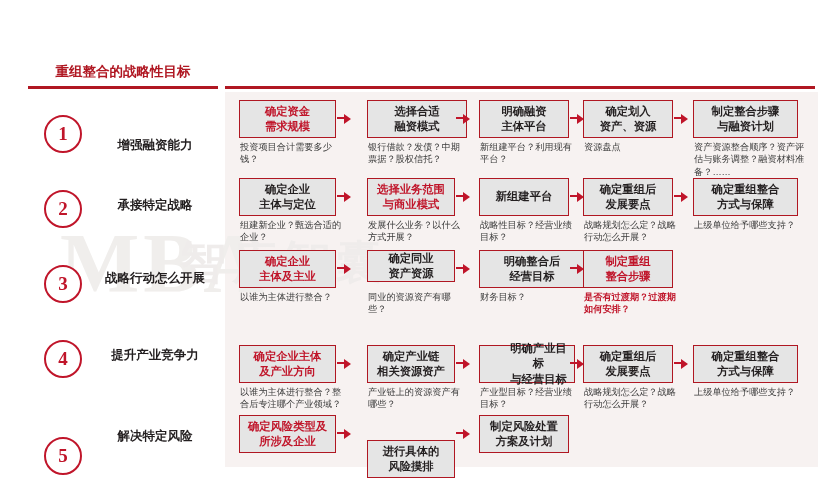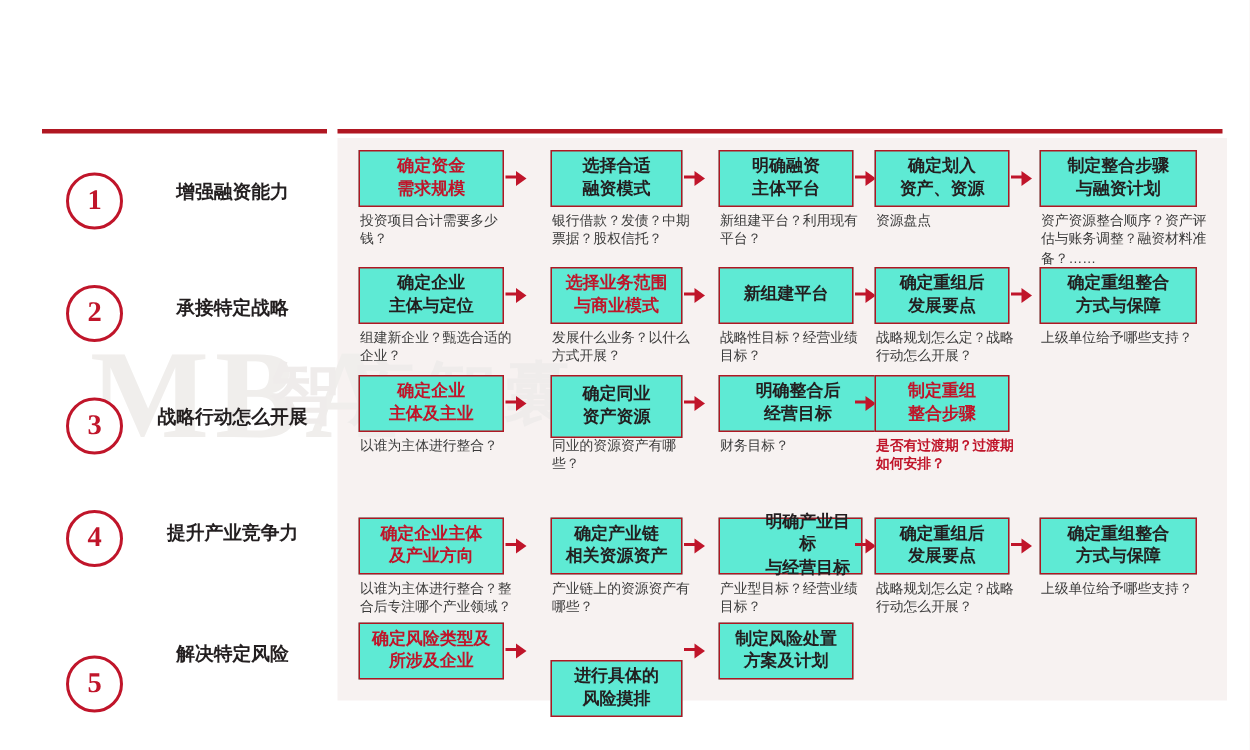--- a/index.html
+++ b/index.html
@@ -21,21 +21,21 @@
   .rule-right{left:225px;top:86px;width:590px;}
 
   
   .panel{position:absolute;left:225px;top:92px;width:593px;height:375px;background:#f7f2f1;}
   .num{position:absolute;left:44px;width:34px;height:34px;border-radius:50%;
     border:2px solid #c0152a;color:#c0152a;font-size:19px;font-weight:bold;
     display:flex;align-items:center;justify-content:center;background:#fff;font-family:"Liberation Serif",serif;}
   .goal{position:absolute;left:90px;width:130px;font-size:12.5px;font-weight:bold;color:#231f20;
     text-align:center;}
 
-  .box{position:absolute;border:1.4px solid #b01722;background:#5eead4;
+  .box{position:absolute;border:1.4px solid #b01722;background:#e5e5e5;
     display:flex;align-items:center;justify-content:center;text-align:center;
     font-size:11.3px;font-weight:bold;color:#231f20;line-height:1.35;box-sizing:border-box;padding:2px 3px;}
   .box.red{color:#c0152a;}
   .note{position:absolute;font-size:9.2px;color:#3b3b3b;line-height:1.35;}
   .note.red{color:#c0152a;font-weight:bold;}
 
   .arrow{position:absolute;width:14px;height:10px;}
   .arrow:after{content:"";position:absolute;left:0;top:3.2px;width:9px;height:2px;background:#c0152a;}
   .arrow:before{content:"";position:absolute;left:7px;top:0px;border-left:7px solid #c0152a;
     border-top:5px solid transparent;border-bottom:5px solid transparent;}
@@ -47,30 +47,31 @@
 
 <div class="wrap">
 
   <div class="panel"></div>
 
   <div class="watermark">
     <span>MBA</span>
   </div>
   <div class="wm2">智库智囊</div>
 
+  <div class="hdr hdr-left">重组整合的战略性目标</div>
   <div class="hdr-rule rule-left"></div>
   <div class="hdr-rule rule-right"></div>
 
   <div id="rows-host">
       <div class="num" style="top: 115px;">1</div>
-      <div class="goal" style="top: 120px;">增强融资能力</div>
+      <div class="goal" style="top: 137px;">增强融资能力</div>
       <div class="box red" style="left: 239px; top: 100px; width: 97px; height: 38px;">确定资金<br>需求规模</div>
       <div class="note" style="left: 240px; top: 141px; width: 107px;">投资项目合计需要多少钱？</div>
       <div class="arrow" style="left: 337px; top: 114px;"></div>
-      <div class="box" style="left: 367px; top: 100px; width: 88px; height: 38px;">选择合适<br>融资模式</div>
+      <div class="box" style="left: 367px; top: 100px; width: 100px; height: 38px;">选择合适<br>融资模式</div>
       <div class="note" style="left: 368px; top: 141px; width: 98px;">银行借款？发债？中期票据？股权信托？</div>
       <div class="arrow" style="left: 456px; top: 114px;"></div>
       <div class="box" style="left: 479px; top: 100px; width: 90px; height: 38px;">明确融资<br>主体平台</div>
       <div class="note" style="left: 480px; top: 141px; width: 100px;">新组建平台？利用现有平台？</div>
       <div class="arrow" style="left: 570px; top: 114px;"></div>
       <div class="box" style="left: 583px; top: 100px; width: 90px; height: 38px;">确定划入<br>资产、资源</div>
       <div class="note" style="left: 584px; top: 141px; width: 100px;">资源盘点</div>
       <div class="arrow" style="left: 674px; top: 114px;"></div>
       <div class="box" style="left: 693px; top: 100px; width: 105px; height: 38px;">制定整合步骤<br>与融资计划</div>
       <div class="note" style="left: 694px; top: 141px; width: 115px;">资产资源整合顺序？资产评估与账务调整？融资材料准备？……</div>
@@ -88,21 +89,21 @@
       <div class="box" style="left: 583px; top: 178px; width: 90px; height: 38px;">确定重组后<br>发展要点</div>
       <div class="note" style="left: 584px; top: 219px; width: 100px;">战略规划怎么定？战略行动怎么开展？</div>
       <div class="arrow" style="left: 674px; top: 192px;"></div>
       <div class="box" style="left: 693px; top: 178px; width: 105px; height: 38px;">确定重组整合<br>方式与保障</div>
       <div class="note" style="left: 694px; top: 219px; width: 115px;">上级单位给予哪些支持？</div>
       <div class="num" style="top: 265px;">3</div>
       <div class="goal" style="top: 270px;">战略行动怎么开展</div>
       <div class="box red" style="left: 239px; top: 250px; width: 97px; height: 38px;">确定企业<br>主体及主业</div>
       <div class="note" style="left: 240px; top: 291px; width: 107px;">以谁为主体进行整合？</div>
       <div class="arrow" style="left: 337px; top: 264px;"></div>
-      <div class="box" style="left: 367px; top: 250px; width: 88px; height: 42px;">确定同业<br>资产资源</div>
+      <div class="box" style="left: 367px; top: 250px; width: 88px; height: 32px;">确定同业<br>资产资源</div>
       <div class="note" style="left: 368px; top: 291px; width: 98px;">同业的资源资产有哪些？</div>
       <div class="arrow" style="left: 456px; top: 264px;"></div>
       <div class="box" style="left: 479px; top: 250px; width: 106px; height: 38px;">明确整合后<br>经营目标</div>
       <div class="note" style="left: 480px; top: 291px; width: 100px;">财务目标？</div>
       <div class="arrow" style="left: 570px; top: 264px;"></div>
       <div class="box red" style="left: 583px; top: 250px; width: 90px; height: 38px;">制定重组<br>整合步骤</div>
       <div class="note red" style="left: 584px; top: 291px; width: 100px;">是否有过渡期？过渡期如何安排？</div>
       <div class="num" style="top: 340px;">4</div>
       <div class="goal" style="top: 347px;">提升产业竞争力</div>
       <div class="box red" style="left: 239px; top: 345px; width: 97px; height: 38px;">确定企业主体<br>及产业方向</div>

